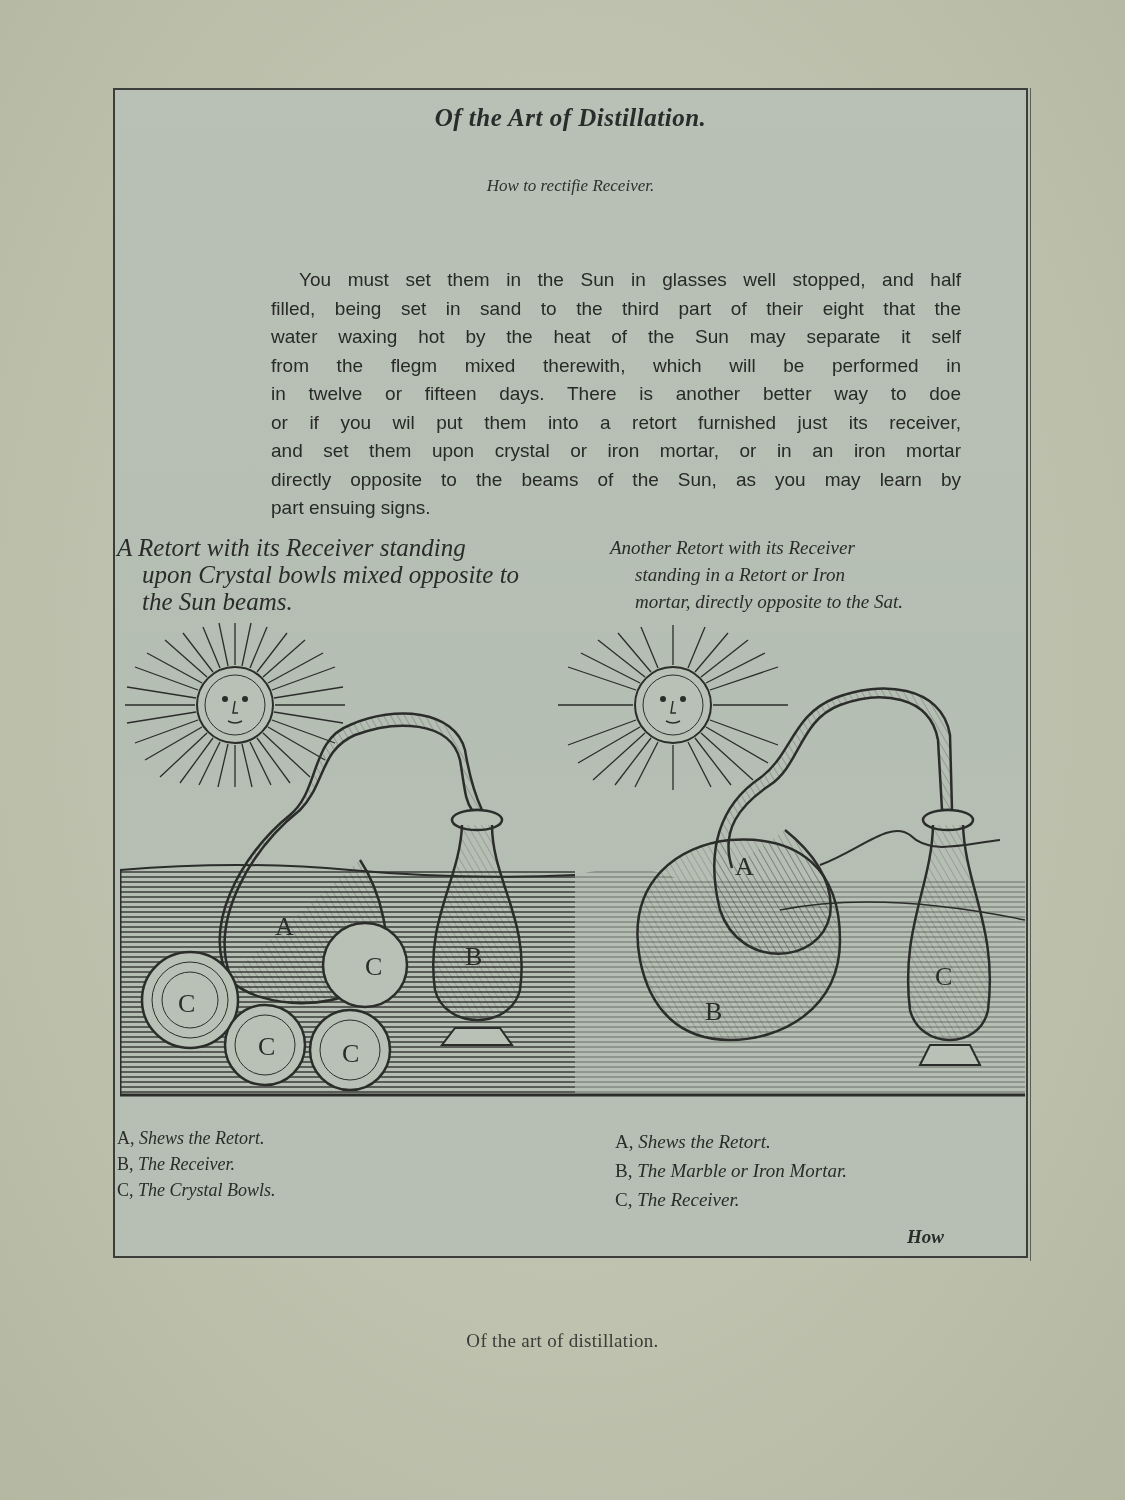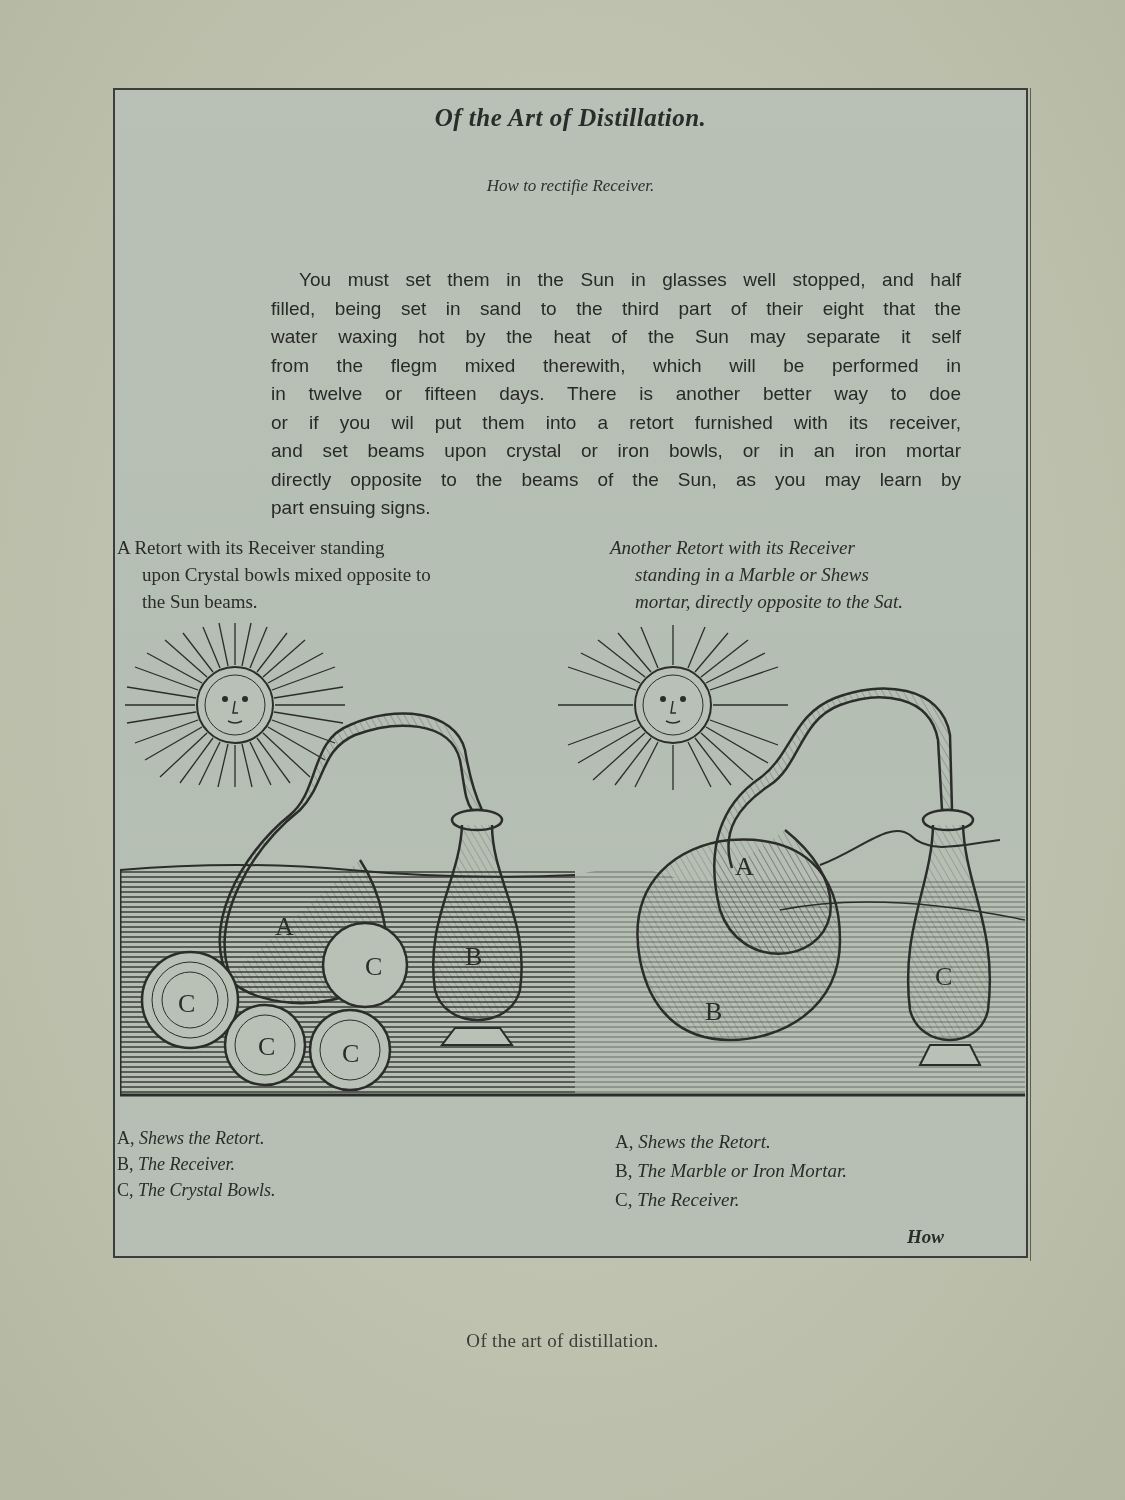--- a/index.html
+++ b/index.html
@@ -30,21 +30,21 @@
   .para {
     left:156px; width:690px; top:140px;
     font-family: "Liberation Sans", sans-serif;
     font-size:19px; line-height:28.5px; color:#282a28;margin-top:36px;
   }
   .para .ln { display:block; white-space:nowrap; text-align:justify; text-align-last:justify; }
   .para .ln.first { text-indent:28px; }
   .para .ln.last { text-align-last:left; }
   .para em { font-family:"Liberation Serif", serif; font-style:italic; }
   .caption-l {
-    left:2px; top:444px; font-size:19px; line-height:27px; color:#2a2c2a;
+    left:2px; top:444px; font-style:italic; font-size:25px; line-height:27px; color:#2a2c2a;
   }
   .caption-l .ln:nth-child(n+2) { padding-left:25px; display:block; }
   .caption-r {
     left:495px; top:444px; font-style:italic; font-size:19px; line-height:27px; color:#2a2c2a;
   }
   .caption-r .ln:nth-child(n+2) { padding-left:25px; display:block; }
   .ln { display:block; white-space:nowrap; }
   .illus { left:5px; top:530px; width:905px; height:490px; }
   .legend-l { left:2px; top:1035px; font-size:18px; line-height:26px; color:#2a2c2a; }
   .legend-r { left:500px; top:1037px; font-size:19px; line-height:29px; color:#2a2c2a; }
@@ -62,34 +62,34 @@
 <div class="plate">
   <div class="abs title">Of the Art of Distillation.</div>
   <div class="abs subtitle">How to rectifie Receiver.</div>
 
   <div class="abs para">
     <span class="ln first">You must set them in the Sun in glasses well stopped, and half</span>
     <span class="ln">filled, being set in sand to the third part of their eight that the</span>
     <span class="ln">water waxing hot by the heat of the Sun may separate it self</span>
     <span class="ln">from the flegm mixed therewith, which will be performed in</span>
     <span class="ln">in twelve or fifteen days.  There is another better way to doe</span>
-    <span class="ln">or if you wil put them into a retort furnished with its receiver,</span>
-    <span class="ln">and set beams upon crystal or iron bowls,  or in an iron mortar</span>
+    <span class="ln">or if you wil put them into a retort furnished just its receiver,</span>
+    <span class="ln">and set them upon crystal or iron mortar,  or in an iron mortar</span>
     <span class="ln">directly opposite to the beams of the Sun,  as you may learn by</span>
     <span class="ln last">part ensuing signs.</span>
   </div>
 
   <div class="abs caption-l">
     <span class="ln">A Retort with its Receiver standing</span>
     <span class="ln">upon Crystal bowls mixed opposite to</span>
     <span class="ln">the Sun beams.</span>
   </div>
   <div class="abs caption-r">
     <span class="ln">Another Retort with its Receiver</span>
-    <span class="ln">standing  in a Marble  or Shews</span>
+    <span class="ln">standing  in a Retort  or Iron</span>
     <span class="ln">mortar, directly opposite to the Sat.</span>
   </div>
 
   <svg class="abs illus" viewBox="0 0 905 490" xmlns="http://www.w3.org/2000/svg">
     <defs>
       <pattern id="hatch" width="6" height="6" patternUnits="userSpaceOnUse" patternTransform="rotate(-30)">
         <line x1="0" y1="0" x2="0" y2="6" stroke="#2b2d2a" stroke-width="1.4"></line>
       </pattern>
       <pattern id="hhatch" width="8" height="5" patternUnits="userSpaceOnUse">
         <line x1="0" y1="2" x2="8" y2="2" stroke="#2b2d2a" stroke-width="1.6"></line>

